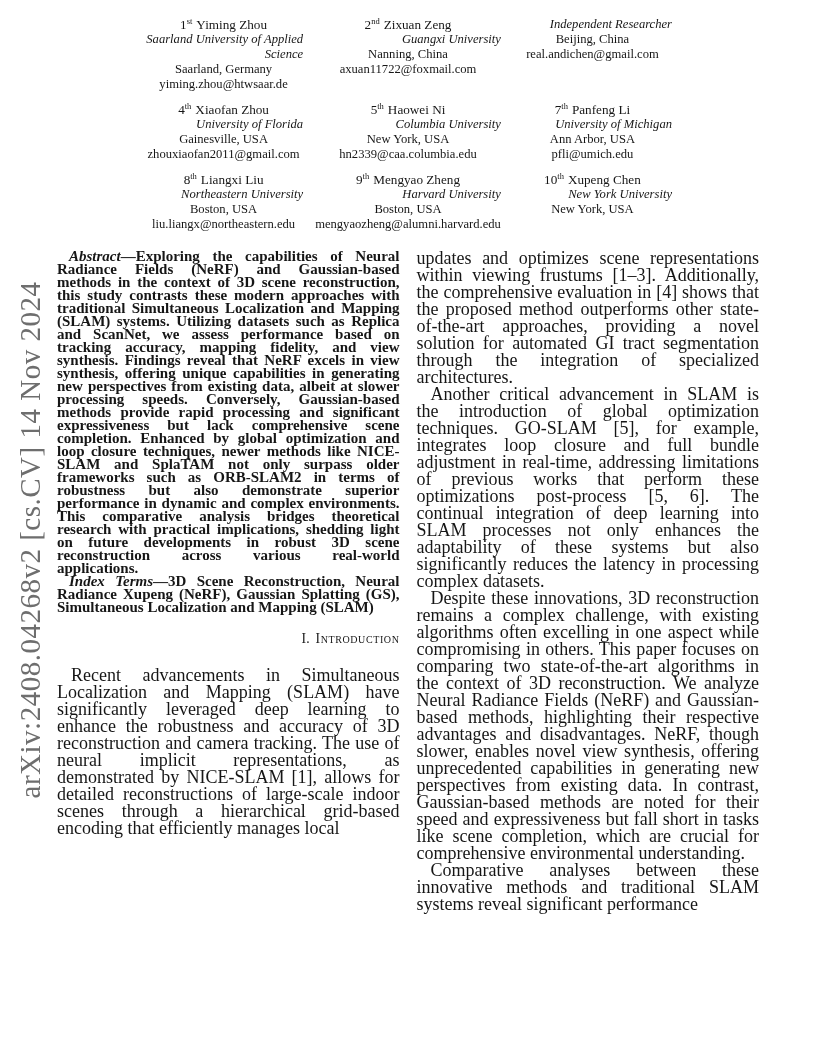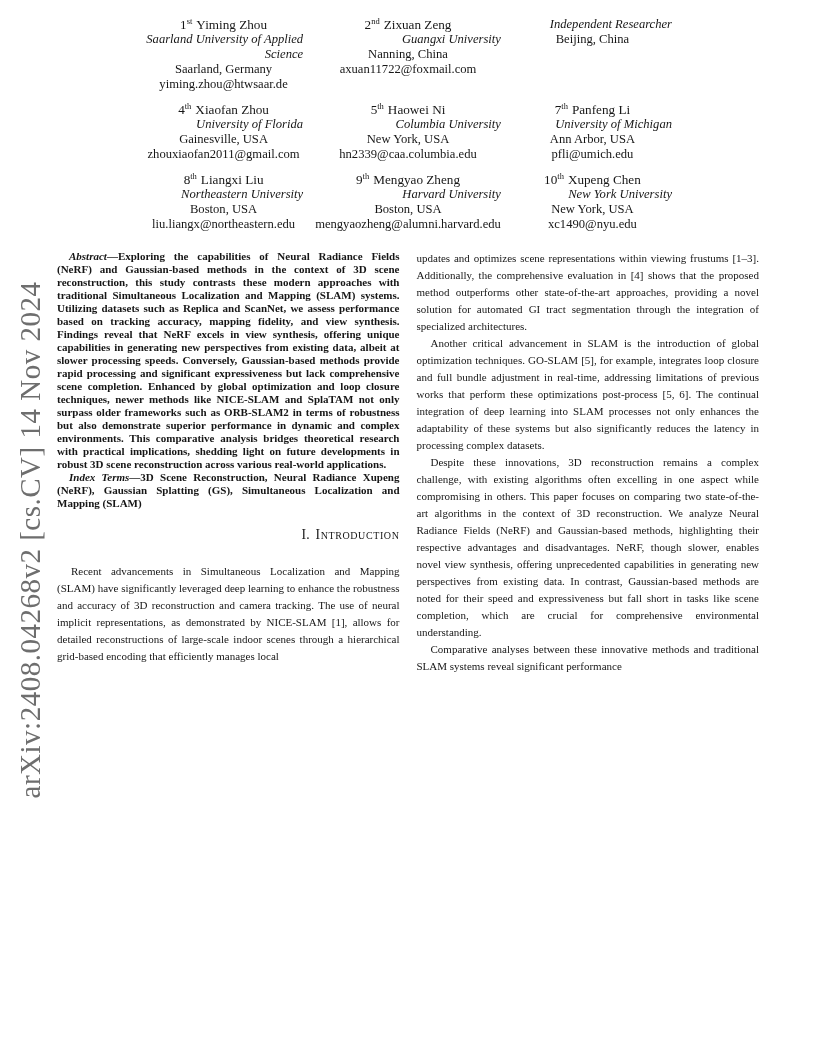--- a/index.html
+++ b/index.html
@@ -52,40 +52,40 @@
   
   .columns{
     display:flex;
     gap:17px;
     margin:18px 57px 0 57px;
   }
   .col{flex:1 1 0;min-width:0;}
   .abstract-para, .index-para{
     margin:0;
     font-weight:bold;
-    font-size:11px;
+    font-size:15px;
     line-height:13px;
     text-align:justify;
     text-indent:12px;
   }
   .abstract-para .lbl, .index-para .lbl{font-style:italic;font-weight:bold;}
   .section-heading{
     margin:17px 0 20px 0;
     text-align:right;
     font-size:13.6px;
     font-weight:normal;
   }
   .section-heading .sc{
     font-variant:small-caps;
     letter-spacing:0.6px;
     margin-left:6px;
   }
   .body-para{
     margin:0;
-    font-size:11px;
+    font-size:18px;
     line-height:17px;
     text-align:justify;
     text-indent:14px;
   }
   .body-para.no-indent{text-indent:0;}
 </style>
 </head>
 <body>
 
 <div class="page">
@@ -105,20 +105,21 @@
     <div class="author-block">
       <div class="author-name"><span>2</span><sup>nd</sup><span class="nm">Zixuan Zeng</span></div>
       <div class="author-affil">Guangxi University</div>
       <div class="author-loc">Nanning, China</div>
       <div class="author-email">axuan11722@foxmail.com</div>
     </div>
 
     <div class="author-block">
       <div class="author-affil">Independent Researcher</div>
       <div class="author-loc">Beijing, China</div>
+      <div class="author-email">real.andichen@gmail.com</div>
     </div>
 
     <div class="author-block">
       <div class="author-name"><span>4</span><sup>th</sup><span class="nm">Xiaofan Zhou</span></div>
       <div class="author-affil">University of Florida</div>
       <div class="author-loc">Gainesville, USA</div>
       <div class="author-email">zhouxiaofan2011@gmail.com</div>
     </div>
 
     <div class="author-block">
@@ -147,21 +148,20 @@
       <div class="author-name"><span>9</span><sup>th</sup><span class="nm">Mengyao Zheng</span></div>
       <div class="author-affil">Harvard University</div>
       <div class="author-loc">Boston, USA</div>
       <div class="author-email">mengyaozheng@alumni.harvard.edu</div>
     </div>
 
     <div class="author-block">
       <div class="author-name"><span>10</span><sup>th</sup><span class="nm">Xupeng Chen</span></div>
       <div class="author-affil">New York University</div>
       <div class="author-loc">New York, USA</div>
-      <div class="author-email">xc1490@nyu.edu</div>
     </div>
 
   </div>
 
   <div class="columns">
 
     <div class="col">
       <p class="abstract-para"><span class="lbl">Abstract</span><span>—Exploring the capabilities of Neural Radiance Fields (NeRF) and Gaussian-based methods in the context of 3D scene reconstruction, this study contrasts these modern approaches with traditional Simultaneous Localization and Mapping (SLAM) systems. Utilizing datasets such as Replica and ScanNet, we assess performance based on tracking accuracy, mapping fidelity, and view synthesis. Findings reveal that NeRF excels in view synthesis, offering unique capabilities in generating new perspectives from existing data, albeit at slower processing speeds. Conversely, Gaussian-based methods provide rapid processing and significant expressiveness but lack comprehensive scene completion. Enhanced by global optimization and loop closure techniques, newer methods like NICE-SLAM and SplaTAM not only surpass older frameworks such as ORB-SLAM2 in terms of robustness but also demonstrate superior performance in dynamic and complex environments. This comparative analysis bridges theoretical research with practical implications, shedding light on future developments in robust 3D scene reconstruction across various real-world applications.</span></p>
       <p class="index-para"><span class="lbl">Index Terms</span><span>—3D Scene Reconstruction, Neural Radiance Xupeng (NeRF), Gaussian Splatting (GS), Simultaneous Localization and Mapping (SLAM)</span></p>
       <h2 class="section-heading"><span>I.</span><span class="sc">Introduction</span></h2>

